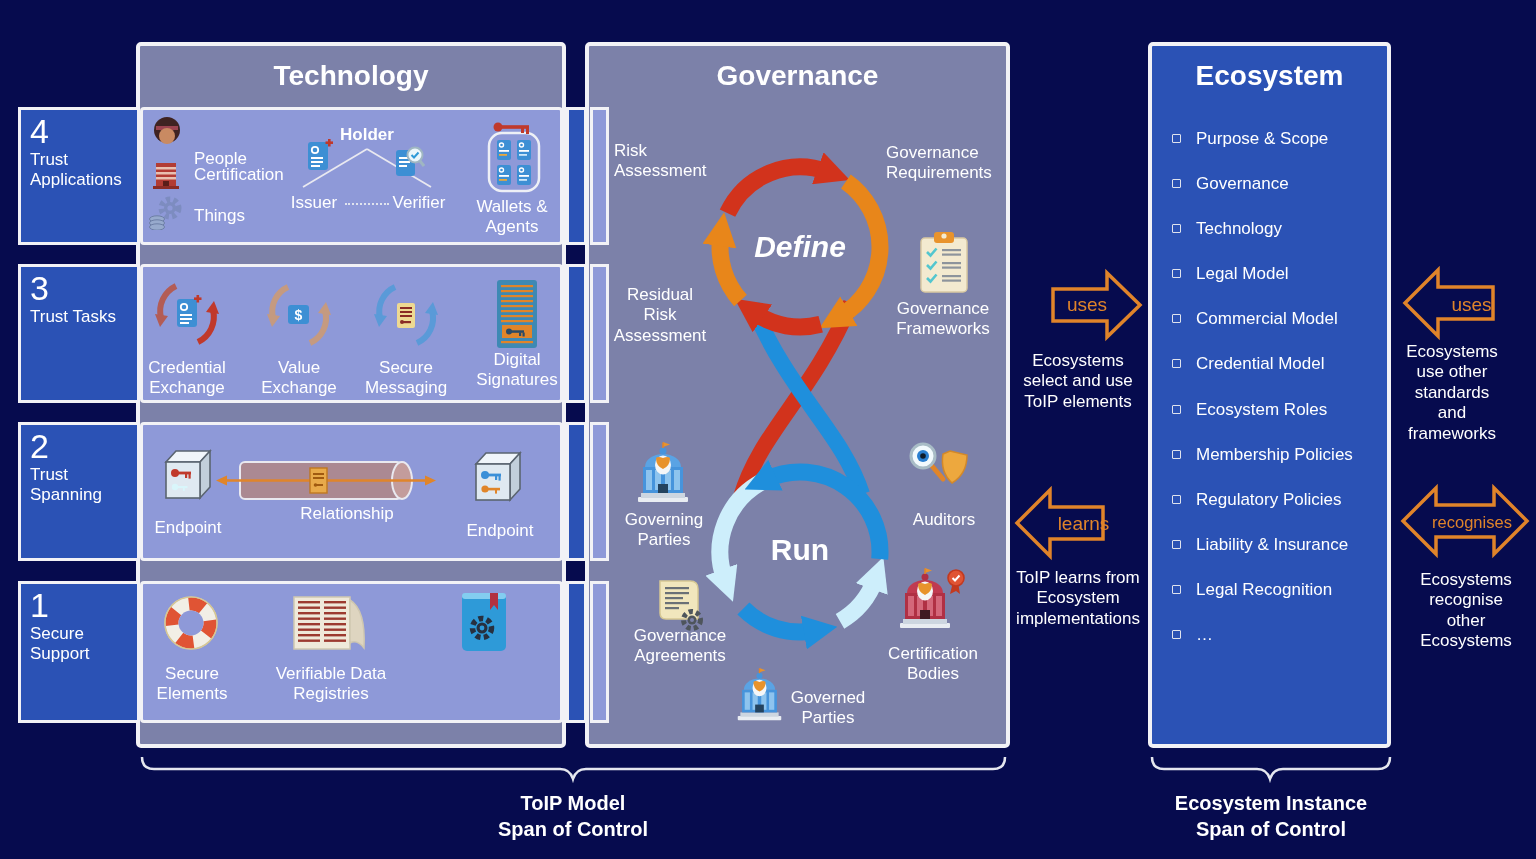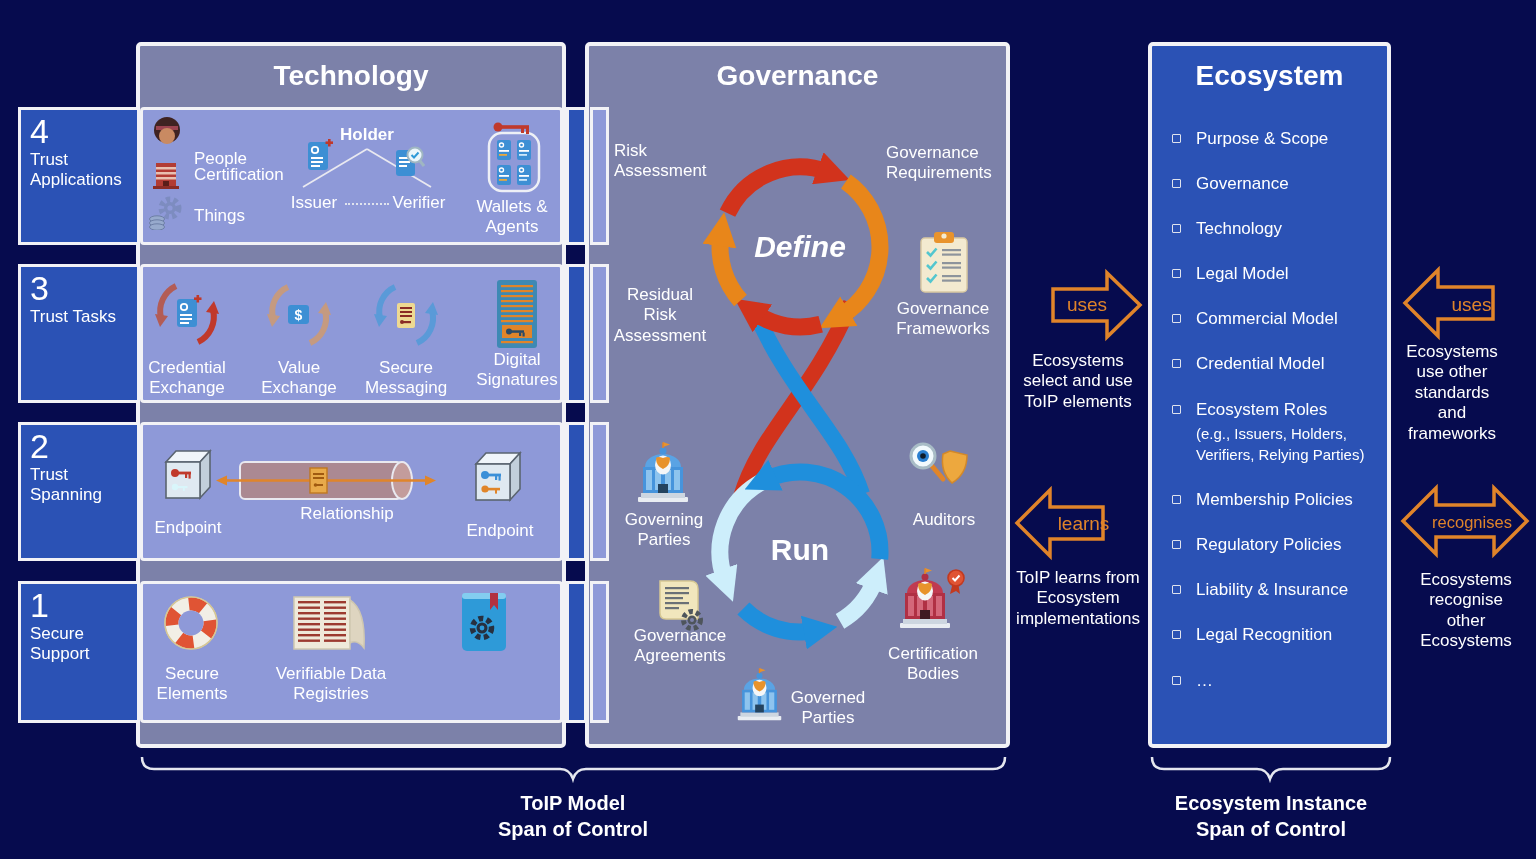--- a/index.html
+++ b/index.html
@@ -533,22 +533,21 @@
     <li class="eco-item">
         <span class="bullet"></span>
         <span><span class="pre">Commercial Model</span></span>
       </li>
     <li class="eco-item">
         <span class="bullet"></span>
         <span><span class="pre">Credential Model</span></span>
       </li>
     <li class="eco-item">
         <span class="bullet"></span>
-        <span><span class="pre">Ecosystem Roles</span><span class="pre eco-note">(e.g., Issuers, Holders,
-Verifiers, Relying Parties)</span></span>
+        <span><span class="pre">Ecosystem Roles</span></span>
       </li>
     <li class="eco-item">
         <span class="bullet"></span>
         <span><span class="pre">Membership Policies</span></span>
       </li>
     <li class="eco-item">
         <span class="bullet"></span>
         <span><span class="pre">Regulatory Policies</span></span>
       </li>
     <li class="eco-item">

